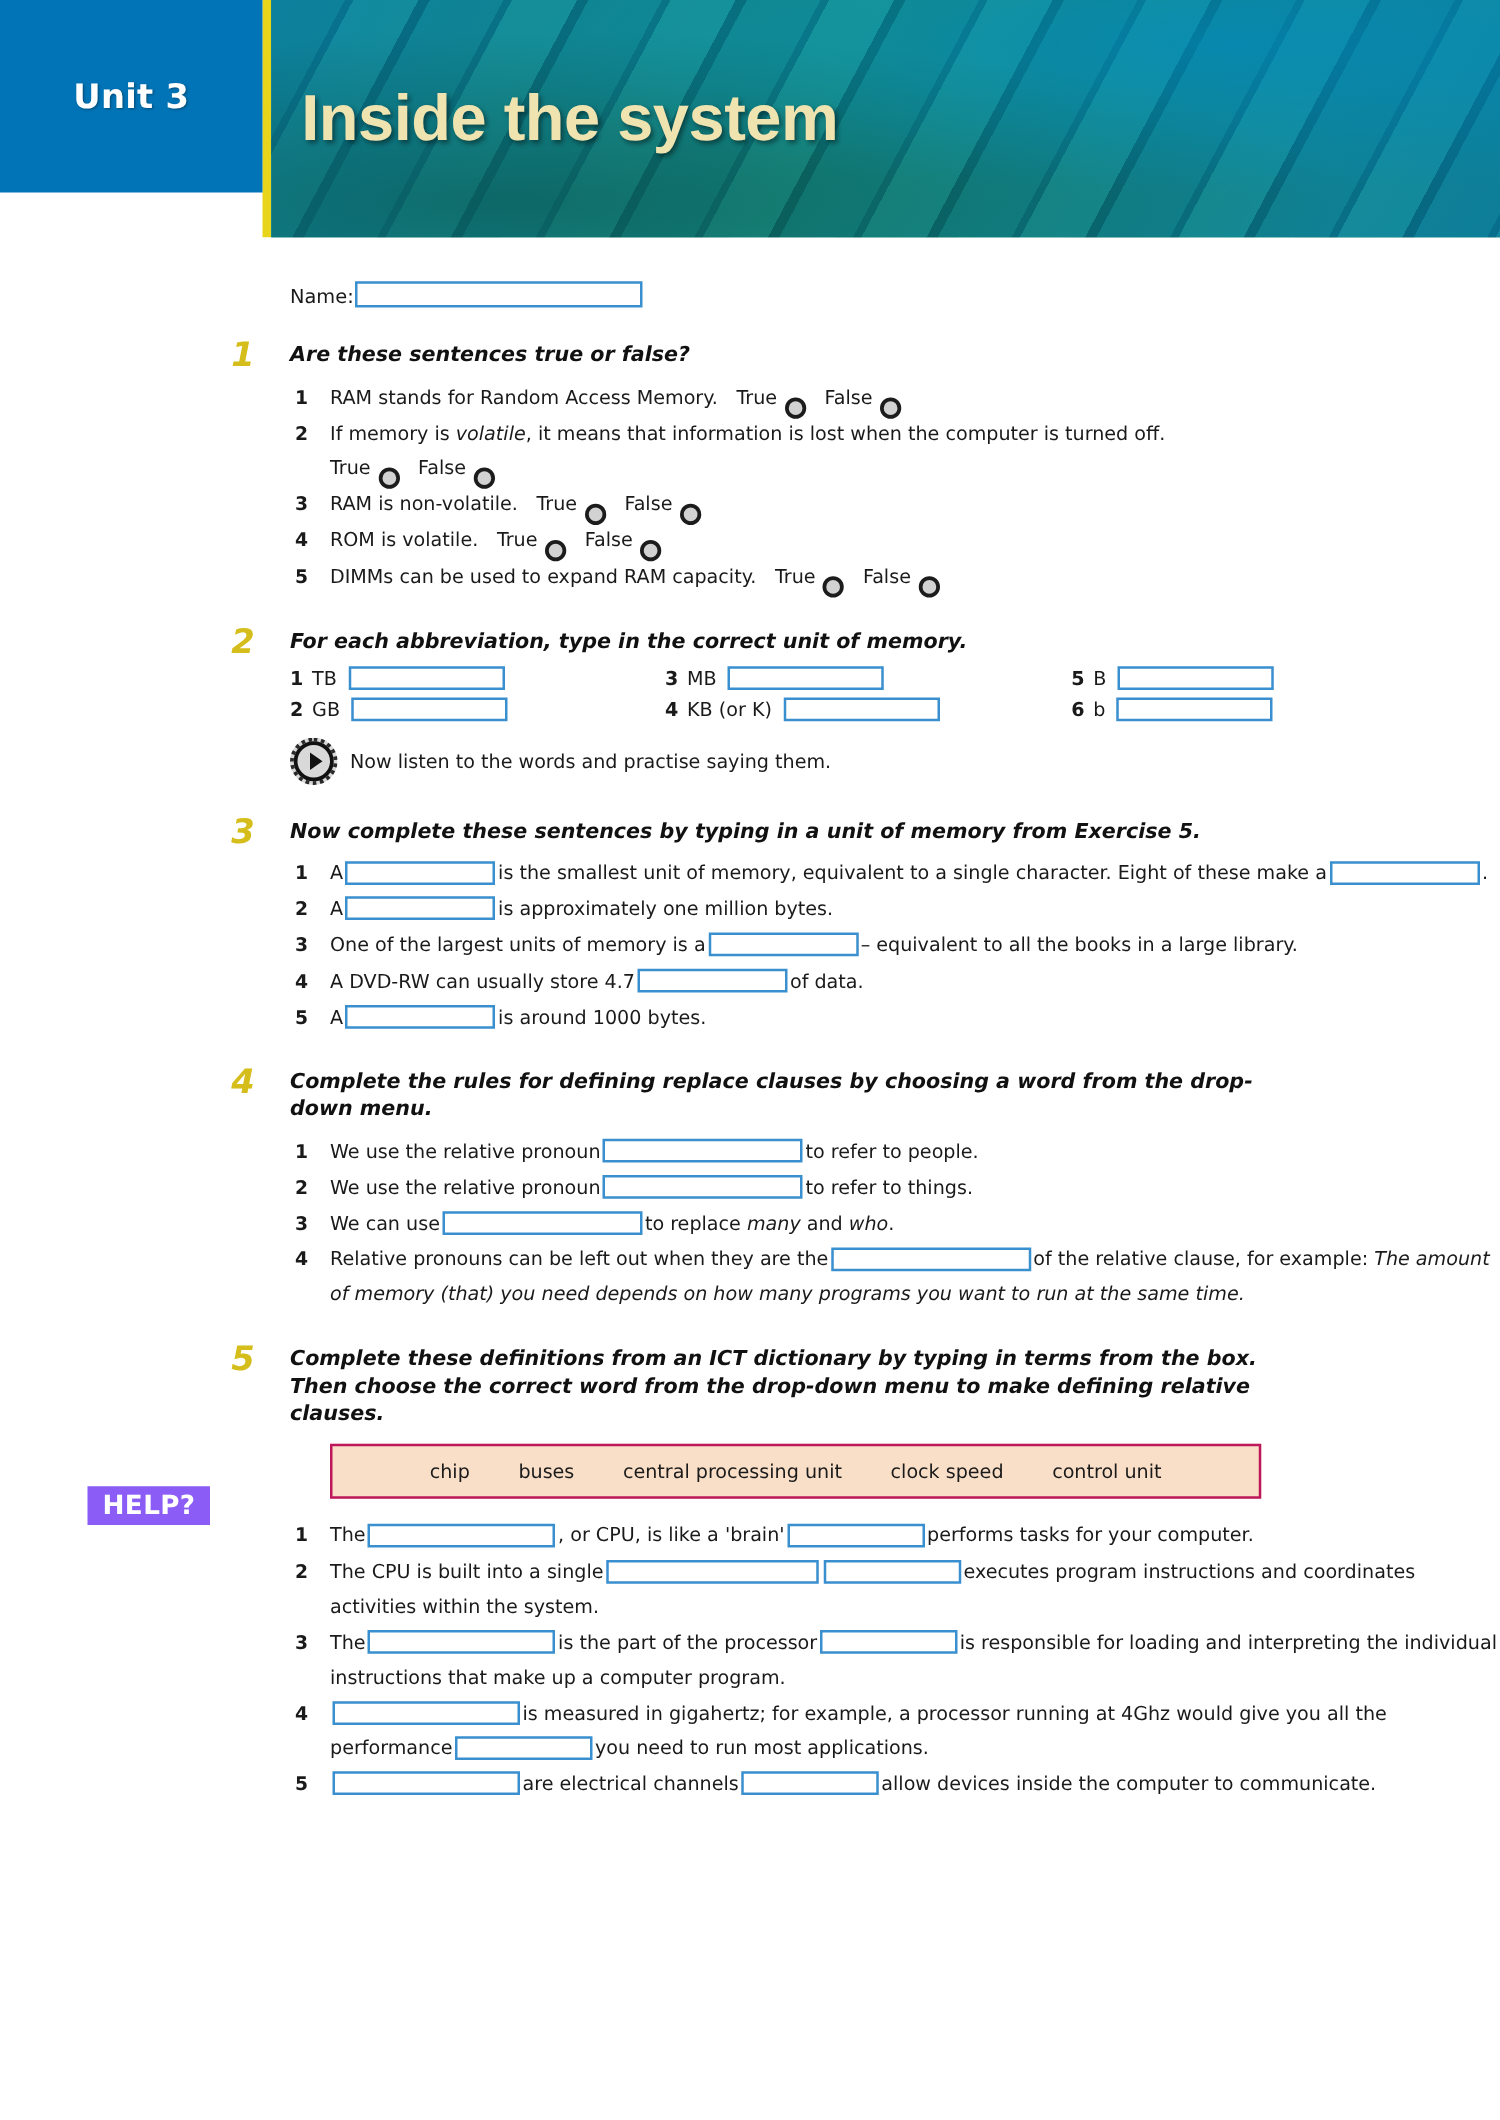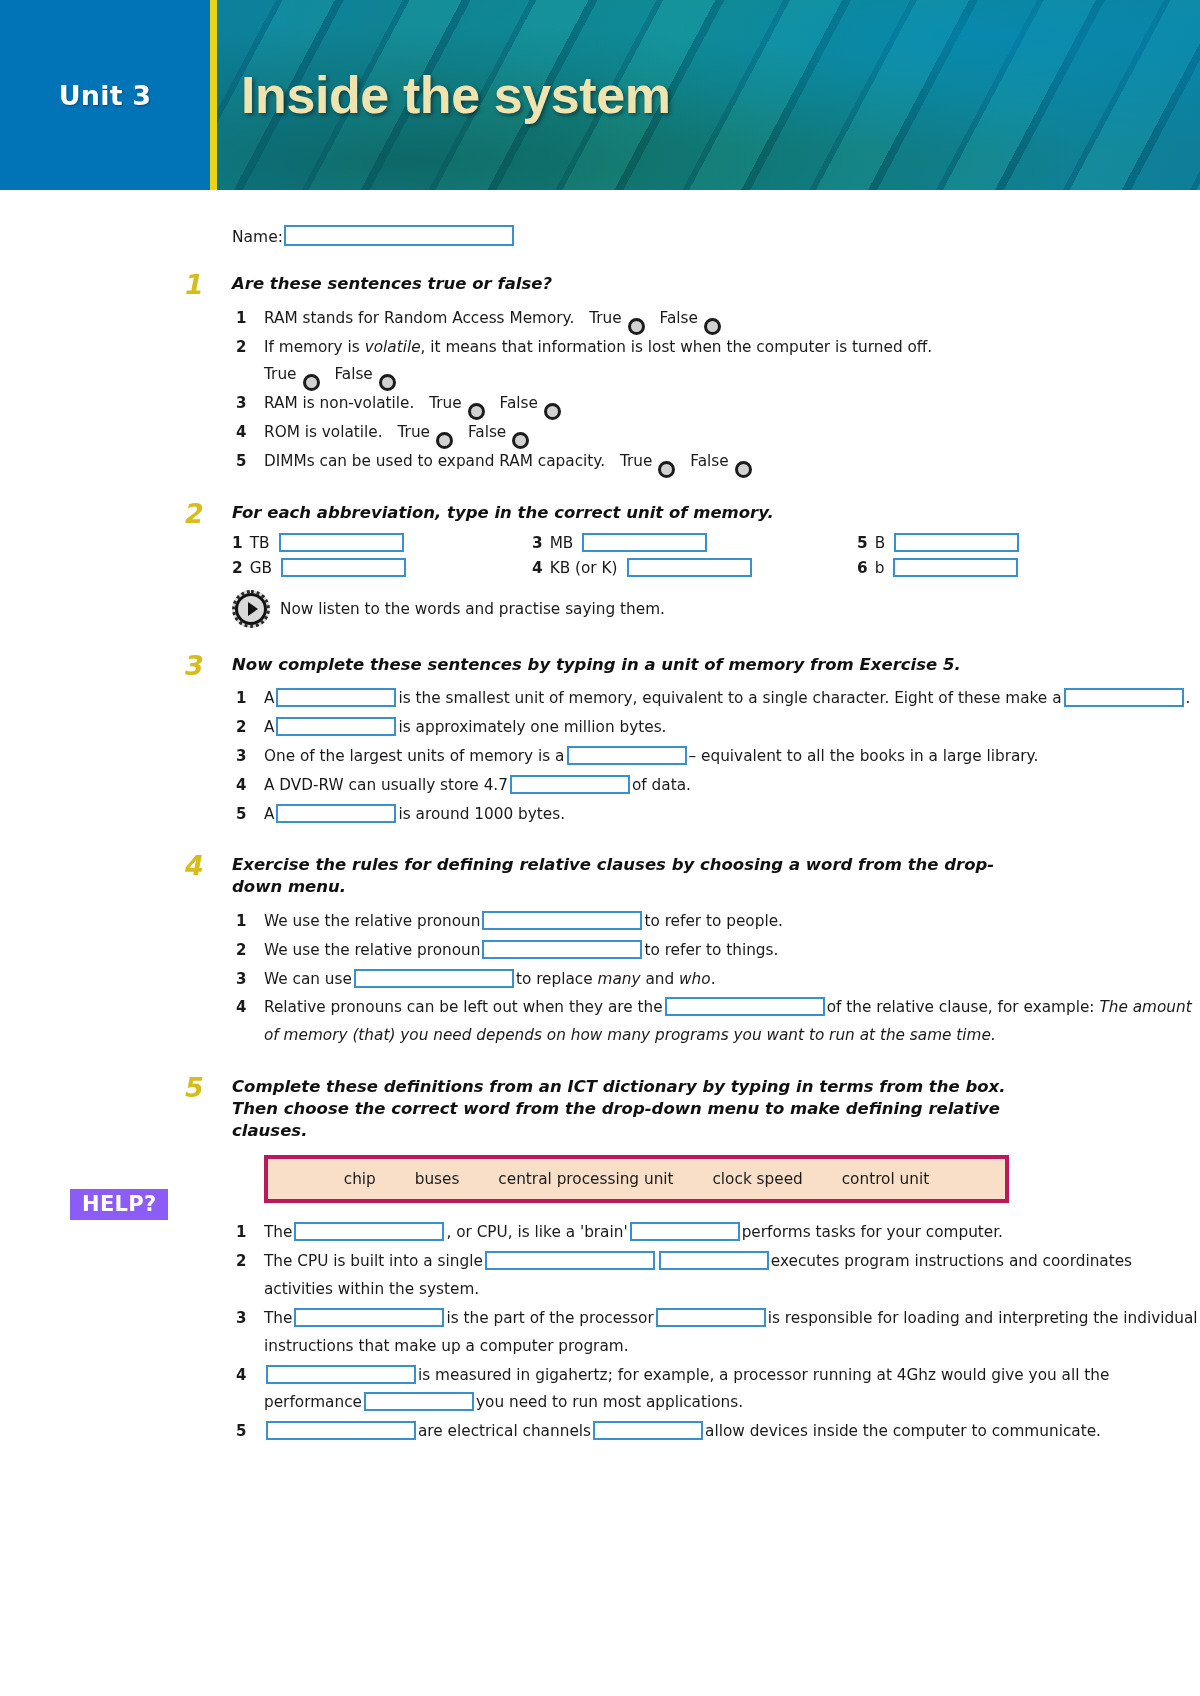--- a/index.html
+++ b/index.html
@@ -16,21 +16,21 @@
   
   .banner {
     position: relative;
     width: 1200px;
     height: 190px;
     display: flex;
     overflow: hidden;
   }
   .banner-left {
     width: 210px;
-    height: 190px;
+    height: 154px;
     background: #0074b7;
     display: flex;
     align-items: center;
     justify-content: center;
     position: relative;
     flex: 0 0 210px;
   }
   .unit-label {
     color: #ffffff;
     font-size: 27px;
@@ -233,21 +233,21 @@
     color: #ffffff;
     font-weight: bold;
     font-size: 21px;
     padding: 3px 12px 4px 12px;
     letter-spacing: 0.3px;
     line-height: 1.15;
   }
 
   
   .word-box {
-    border: 4px solid #be185d;
+    border: 2px solid #be185d;
     background: #fadfc8;
     padding: 11px 14px;
     margin: 14px 0 16px 32px;
     width: 745px;
     text-align: center;
     font-size: 15.3px;
     color: #1a1a1a;
   }
   .word-box .w { display: inline-block; margin: 0 17px; }
 
@@ -407,21 +407,21 @@
       </li>
       <li>
         <span class="it-num">5</span>
         <span>A</span><span class="field f120"></span><span>is around 1000 bytes.</span>
       </li>
     </ol>
   </div>
 
   <div class="ex">
     <div class="ex-num">4</div>
-    <div class="ex-title" style="max-width:780px">Exercise the rules for defining relative clauses by choosing a word from the drop-down menu.</div>
+    <div class="ex-title" style="max-width:780px">Complete the rules for defining replace clauses by choosing a word from the drop-down menu.</div>
     <ol class="items">
       <li>
         <span class="it-num">1</span>
         <span>We use the relative pronoun</span><span class="field f160"></span><span>to refer to people.</span>
       </li>
       <li>
         <span class="it-num">2</span>
         <span>We use the relative pronoun</span><span class="field f160"></span><span>to refer to things.</span>
       </li>
       <li>

